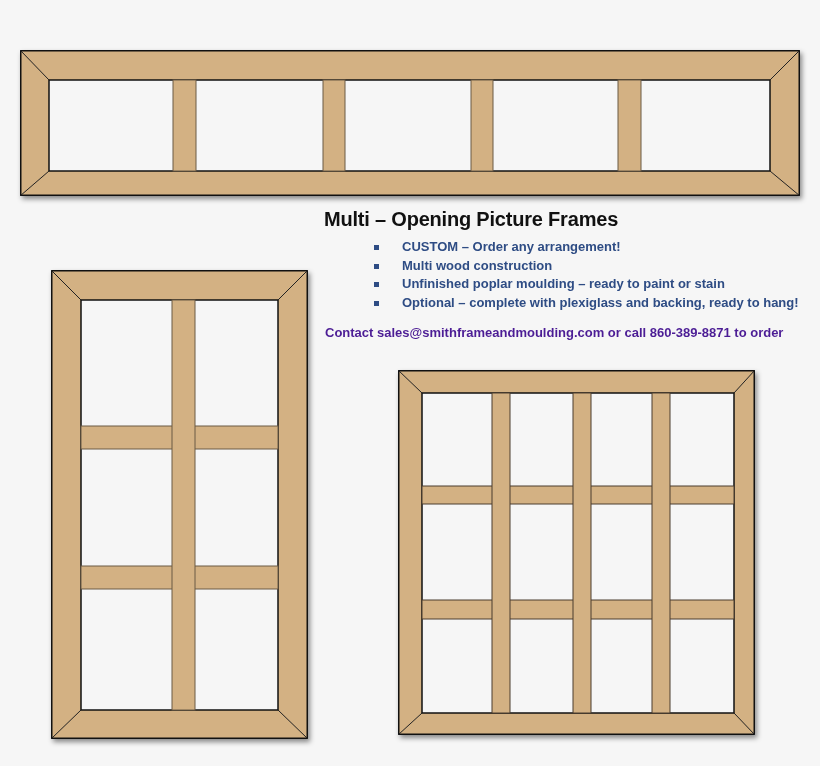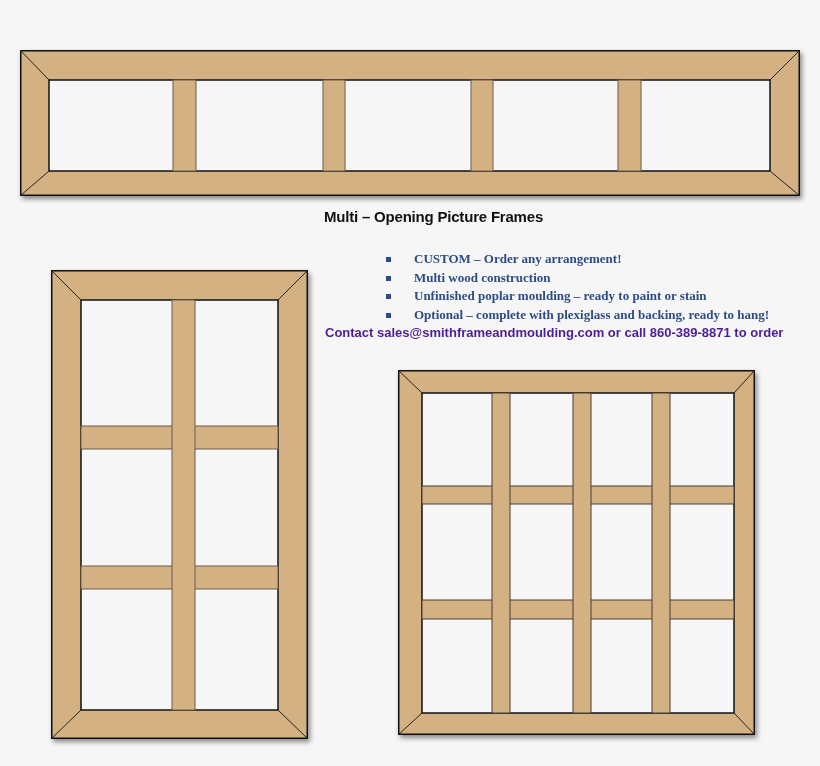--- a/index.html
+++ b/index.html
@@ -9,26 +9,26 @@
       position: relative; overflow: hidden;
       font-family: "Liberation Sans", "DejaVu Sans", sans-serif;
     }
     .frame {
       position: absolute;
       box-shadow: 2px 3px 5px rgba(0,0,0,0.45);
     }
     .frame svg { display: block; }
     .title {
       position: absolute; left: 324px; top: 208px;
-      font-size: 15px; font-weight: bold; color: #111;
+      font-size: 20px; font-weight: bold; color: #111;
       letter-spacing: -0.2px;
     }
     .bullets {
       position: absolute; left: 368px; top: 234px;
-      margin: 16px; padding: 0; list-style: none; font-family: Liberation Serif, serif;
+      margin: 4px; padding: 0; list-style: none;
     }
     .bullets li {
       position: relative; height: 18.5px; line-height: 18.5px;
       font-size: 13px; font-weight: bold; color: #2e4c84;
       padding-left: 30px; white-space: nowrap;
     }
     .bullets li .dot {
       position: absolute; left: 2px; top: 7px; width: 5px; height: 5px;
       background: #2e4c84;
     }

